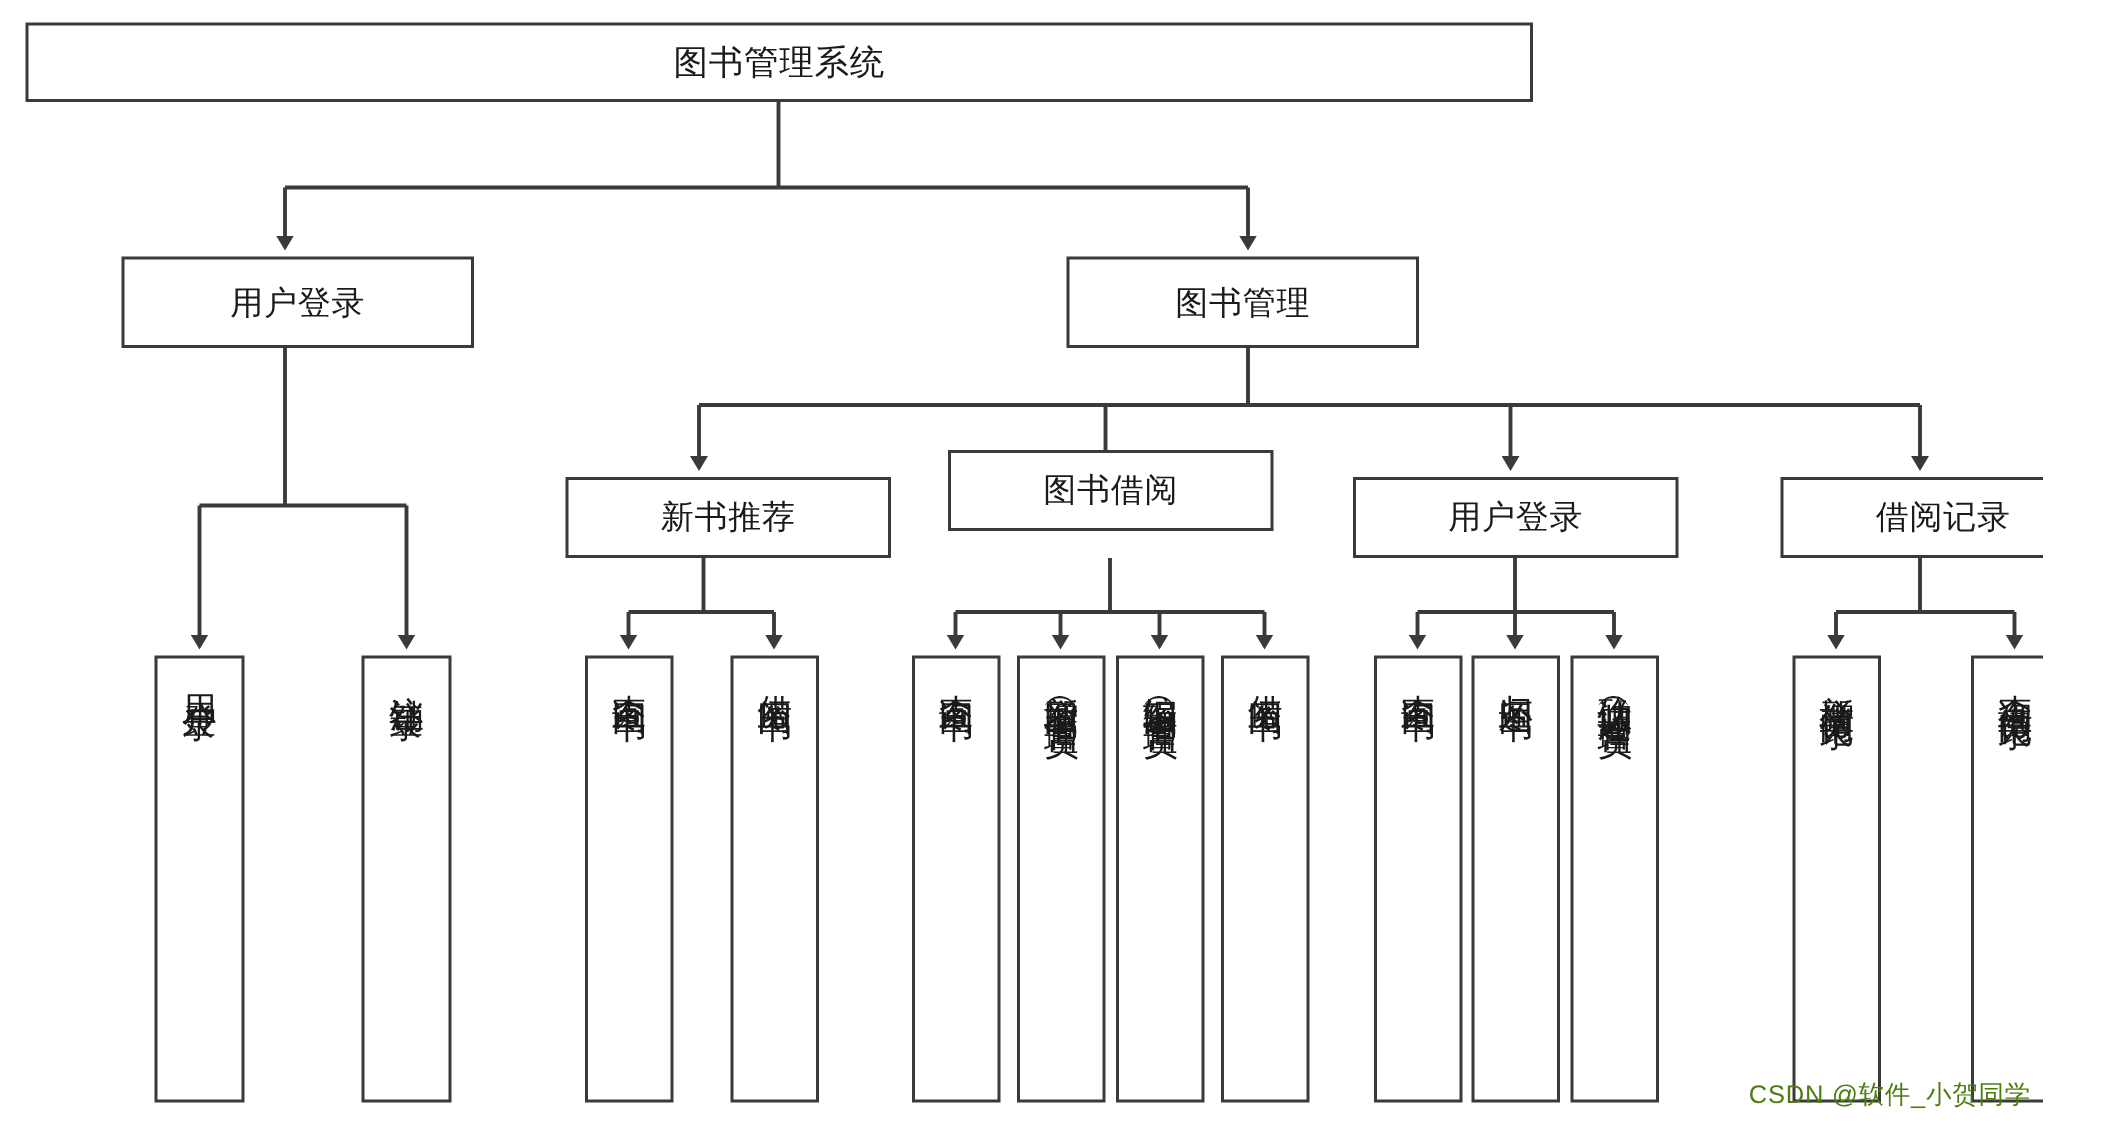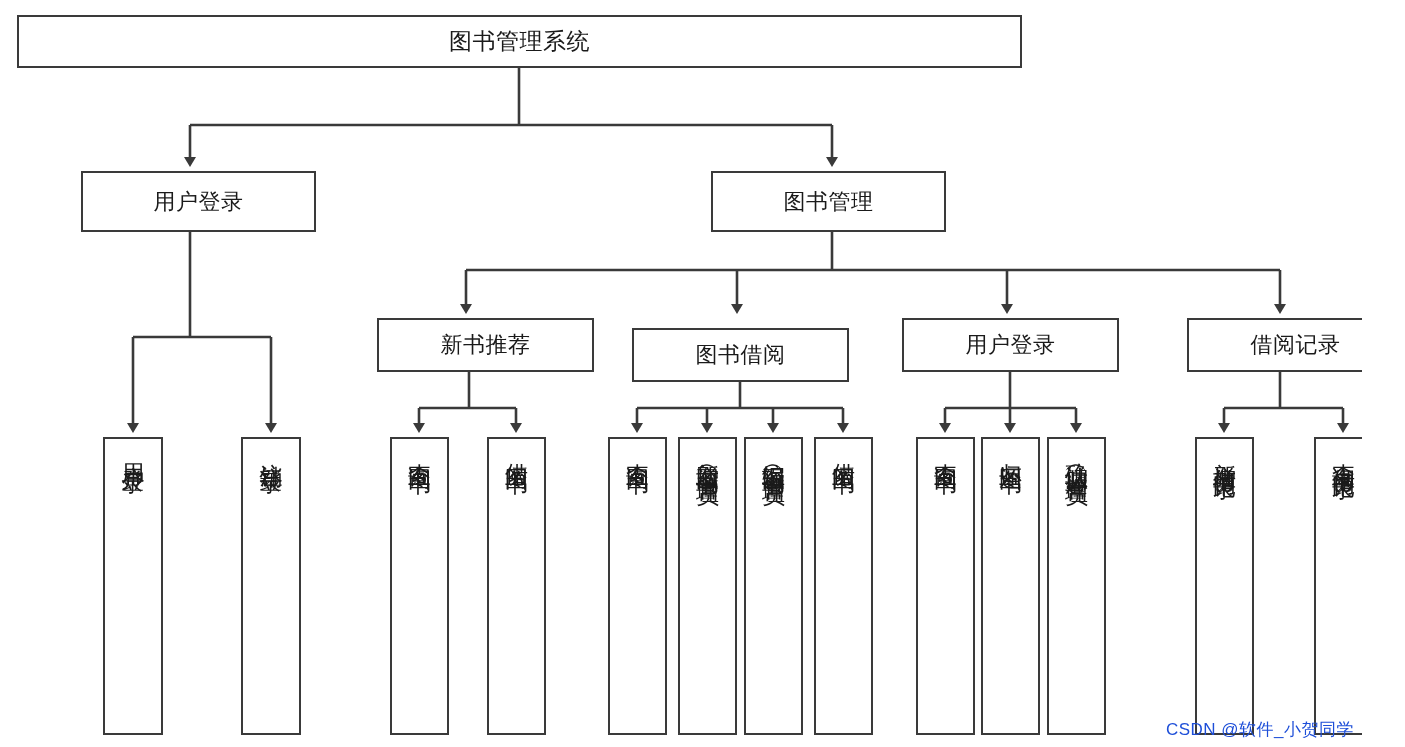--- a/index.html
+++ b/index.html
@@ -55,21 +55,21 @@
     font-size: 23px;
     line-height: 1.0;
     letter-spacing: 3px;
     white-space: nowrap;
   }
   .watermark {
     position: absolute;
     right: 8px;
     bottom: 6px;
     font-size: 17px;
-    color: #1d4ed8;
+    color: #4d7c0f;
     letter-spacing: 0.5px;
     white-space: nowrap;
     font-family: "Liberation Sans", "DejaVu Sans", sans-serif;
   }
 </style>
 </head>
 <body>
 
 <div id="canvas">
 
@@ -130,21 +130,21 @@
   <div class="node horizontal" style="left:81px; top:171px; width:235px; height:61px;">
     <span class="node-label">用户登录</span>
   </div>
   <div class="node horizontal" style="left:711px; top:171px; width:235px; height:61px;font-family:Liberation Serif, serif;">
     <span class="node-label">图书管理</span>
   </div>
 
   <div class="node horizontal" style="left:377px; top:318px; width:217px; height:54px;">
     <span class="node-label">新书推荐</span>
   </div>
-  <div class="node horizontal" style="left:632px; top:328px; width:217px; height:54px;">
+  <div class="node horizontal" style="left:632px; top:300px; width:217px; height:54px;">
     <span class="node-label">图书借阅</span>
   </div>
   <div class="node horizontal" style="left:902px; top:318px; width:217px; height:54px;">
     <span class="node-label">用户登录</span>
   </div>
   <div class="node horizontal" style="left:1187px; top:318px; width:217px; height:54px;">
     <span class="node-label">借阅记录</span>
   </div>
 
   <div class="node vertical" style="left:103px; top:437px; width:60px; height:298px;">

